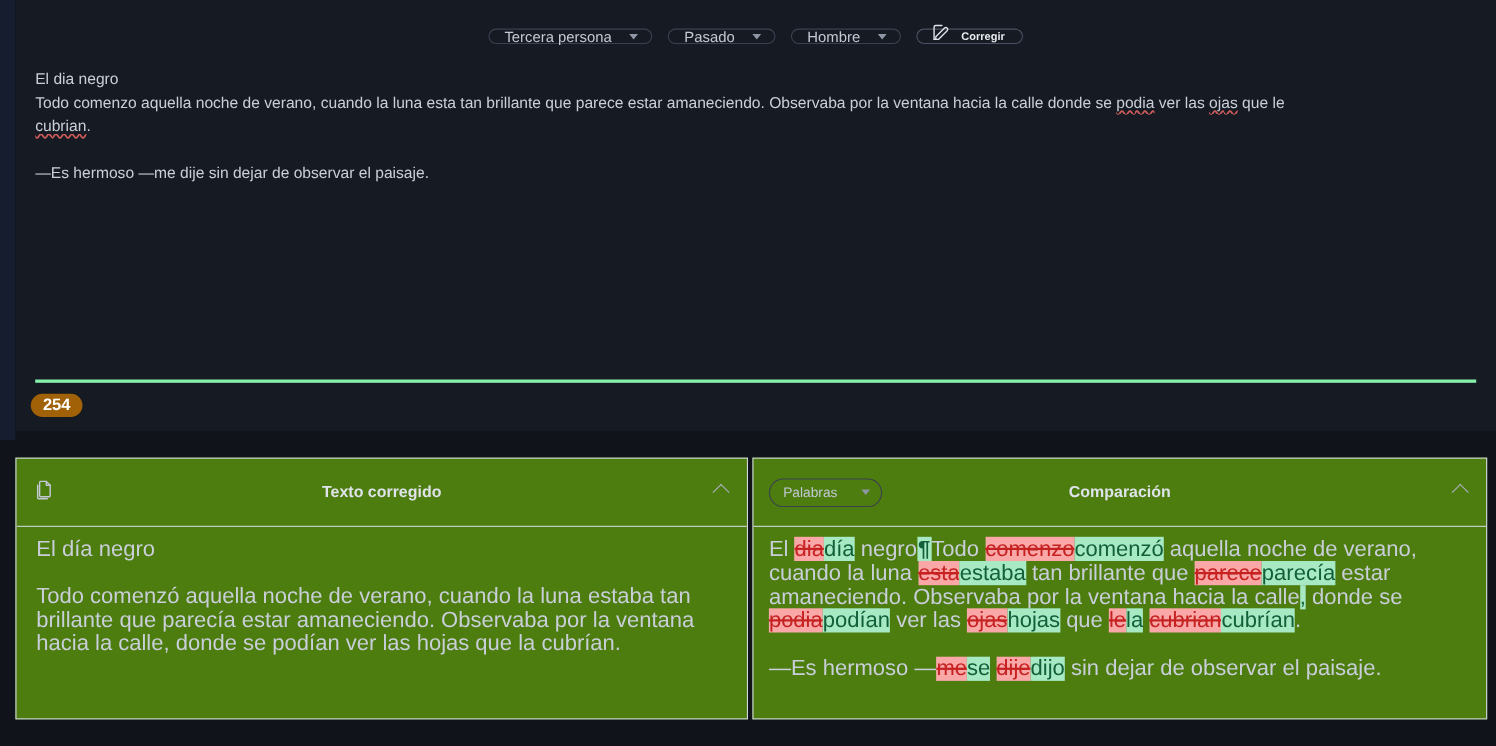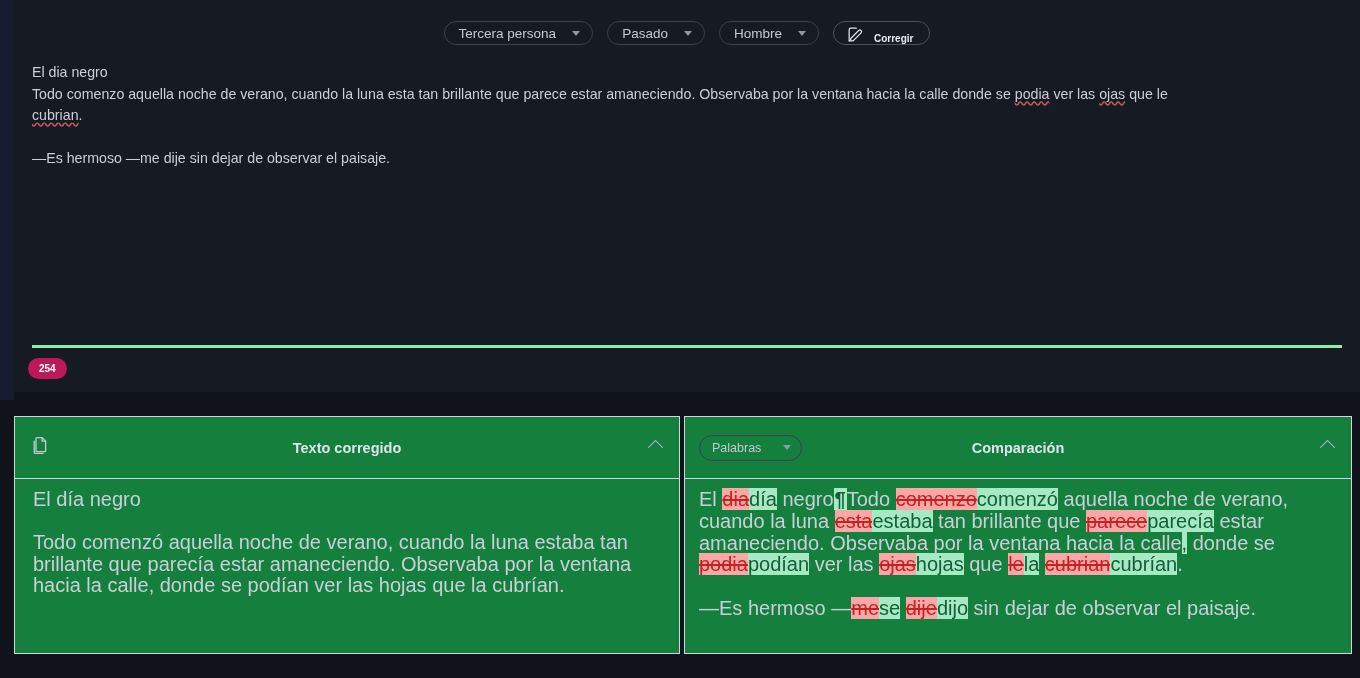--- a/index.html
+++ b/index.html
@@ -38,21 +38,21 @@
     display: flex;
     align-items: center;
     justify-content: center;
     gap: 14px;
     padding-top: 6px;
   }
   .chip {
     display: inline-flex;
     align-items: center;
     gap: 16px;
-    height: 24px;
+    height: 14px;
     padding: 0 12px 0 14px;
     border: 1px solid #3a4150;
     border-radius: 15px;
     background: transparent;
     color: #c3c9d4;
     font-size: 13.5px;
     white-space: nowrap;
     cursor: pointer;
   }
   .chip .caret {
@@ -88,39 +88,39 @@
   .sp-err {
     text-decoration: underline wavy #d05a5a;
     text-decoration-skip-ink: none;
     text-underline-offset: 2px;
   }
   .count-row {
     padding: 10px 0 0 14px;
   }
   .count-badge {
     display: inline-block;
-    background: #be185d;
+    background: #a16207;
     color: #ffffff;
-    font-size: 10px;
+    font-size: 15px;
     font-weight: bold;
     border-radius: 11px;
     padding: 3px 11px;
     line-height: 15px;
   }
 
   
   .bottom-row {
     position: absolute;
     left: 14px; top: 416px;
     width: 1338px; height: 238px;
     display: flex;
     gap: 4px;
   }
   .panel {
-    background: #15803d;
+    background: #4d7c0f;
     border: 1px solid #cfd4dd;
     display: flex;
     flex-direction: column;
     overflow: hidden;
   }
   .panel.left  { width: 666px; }
   .panel.right { width: 668px; }
 
   .panel-head {
     height: 62px;

